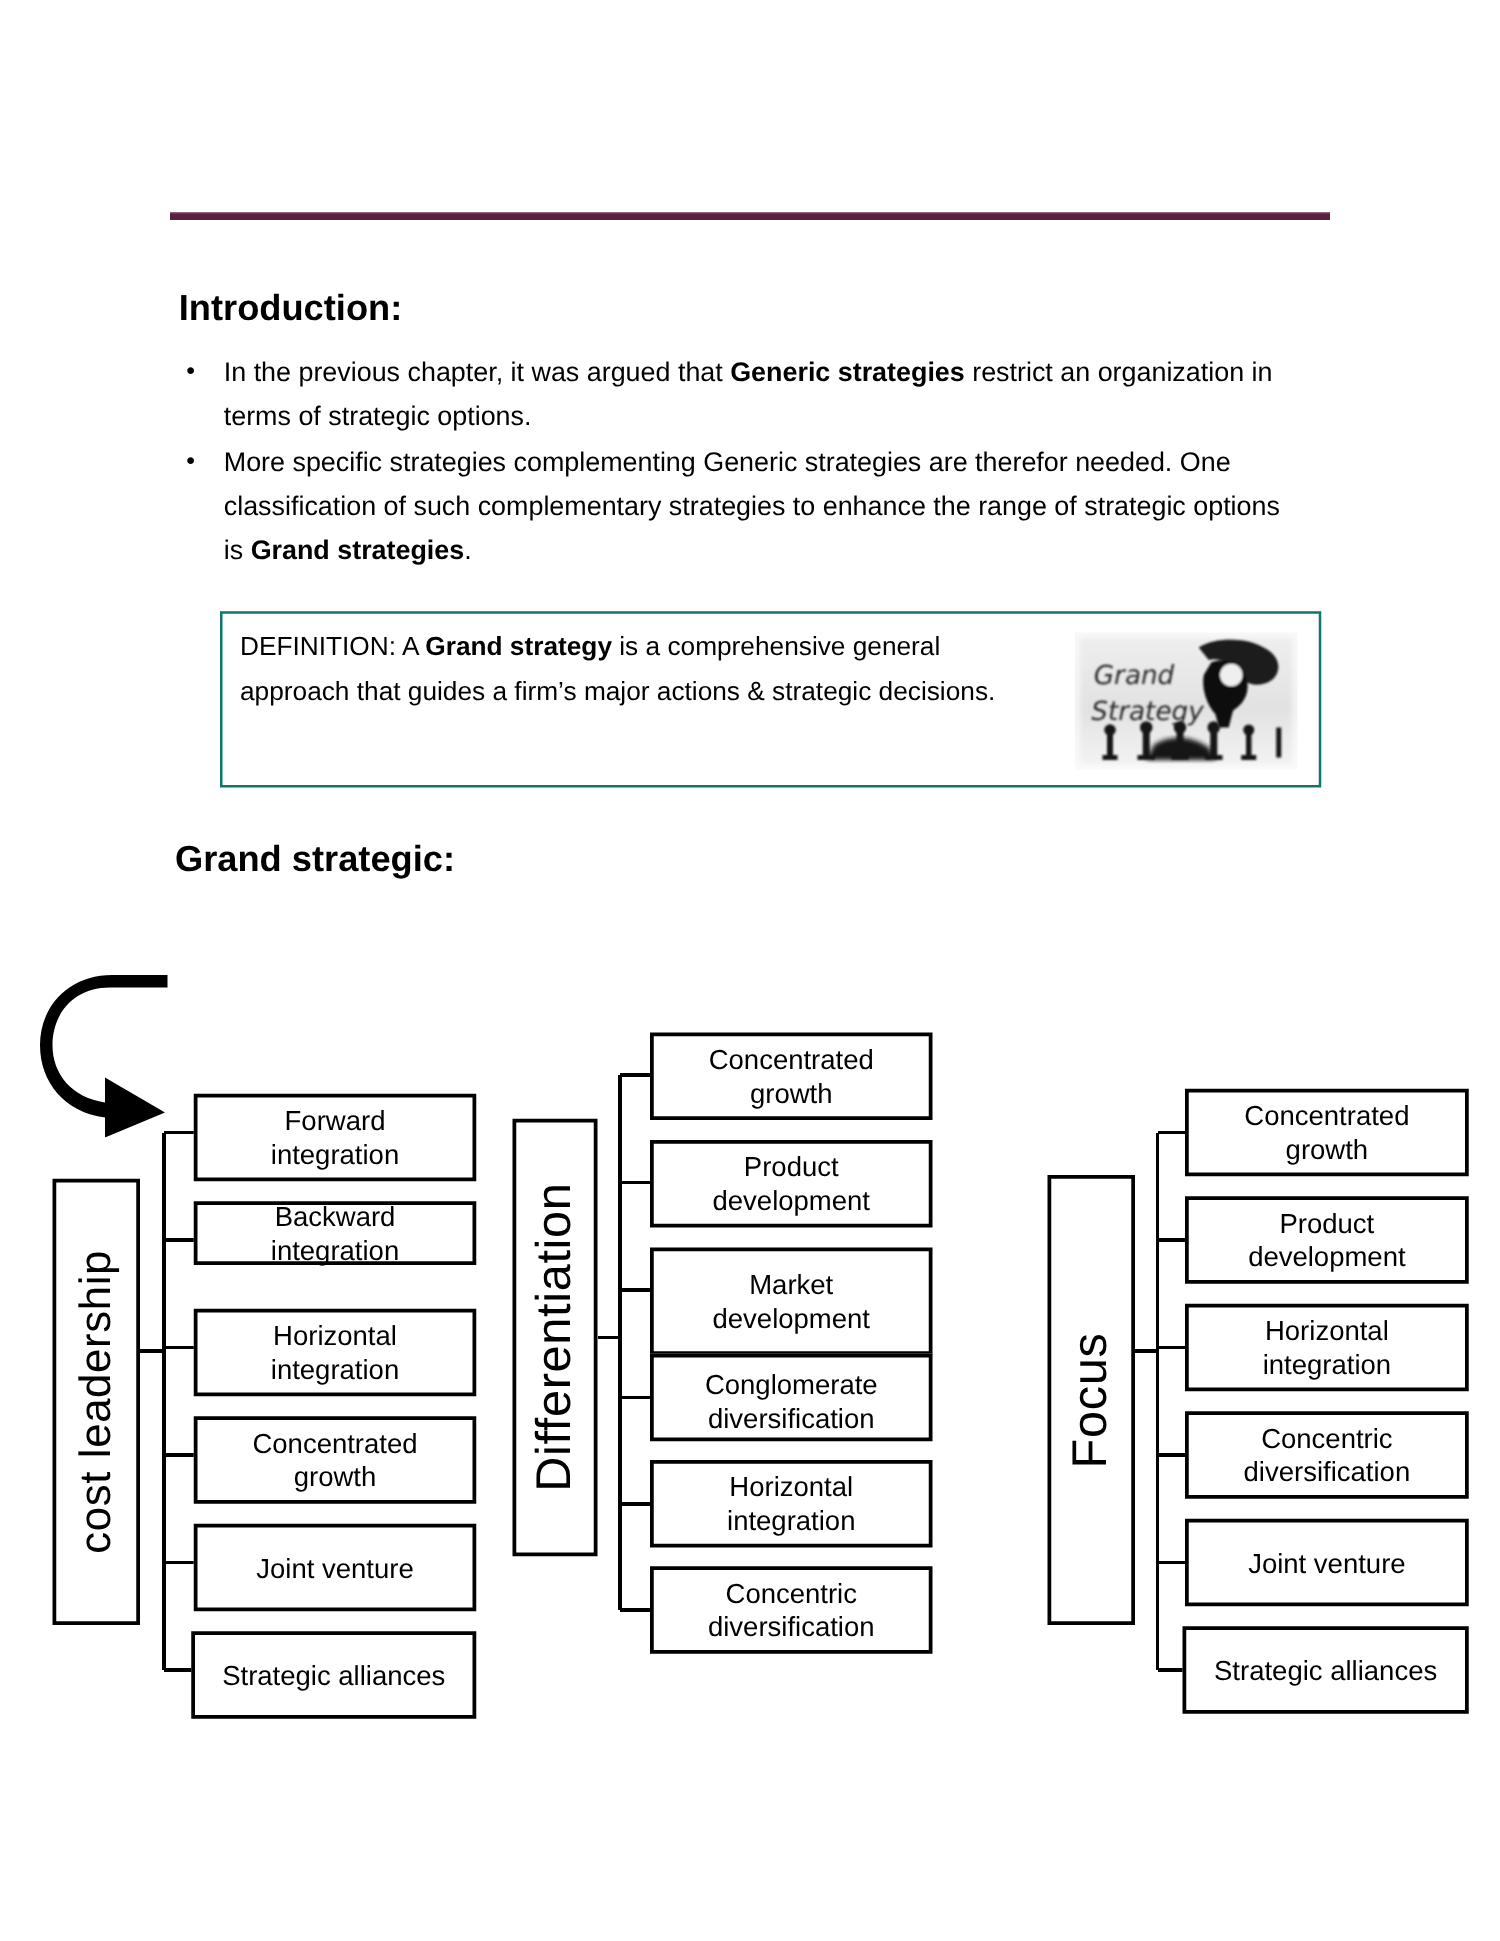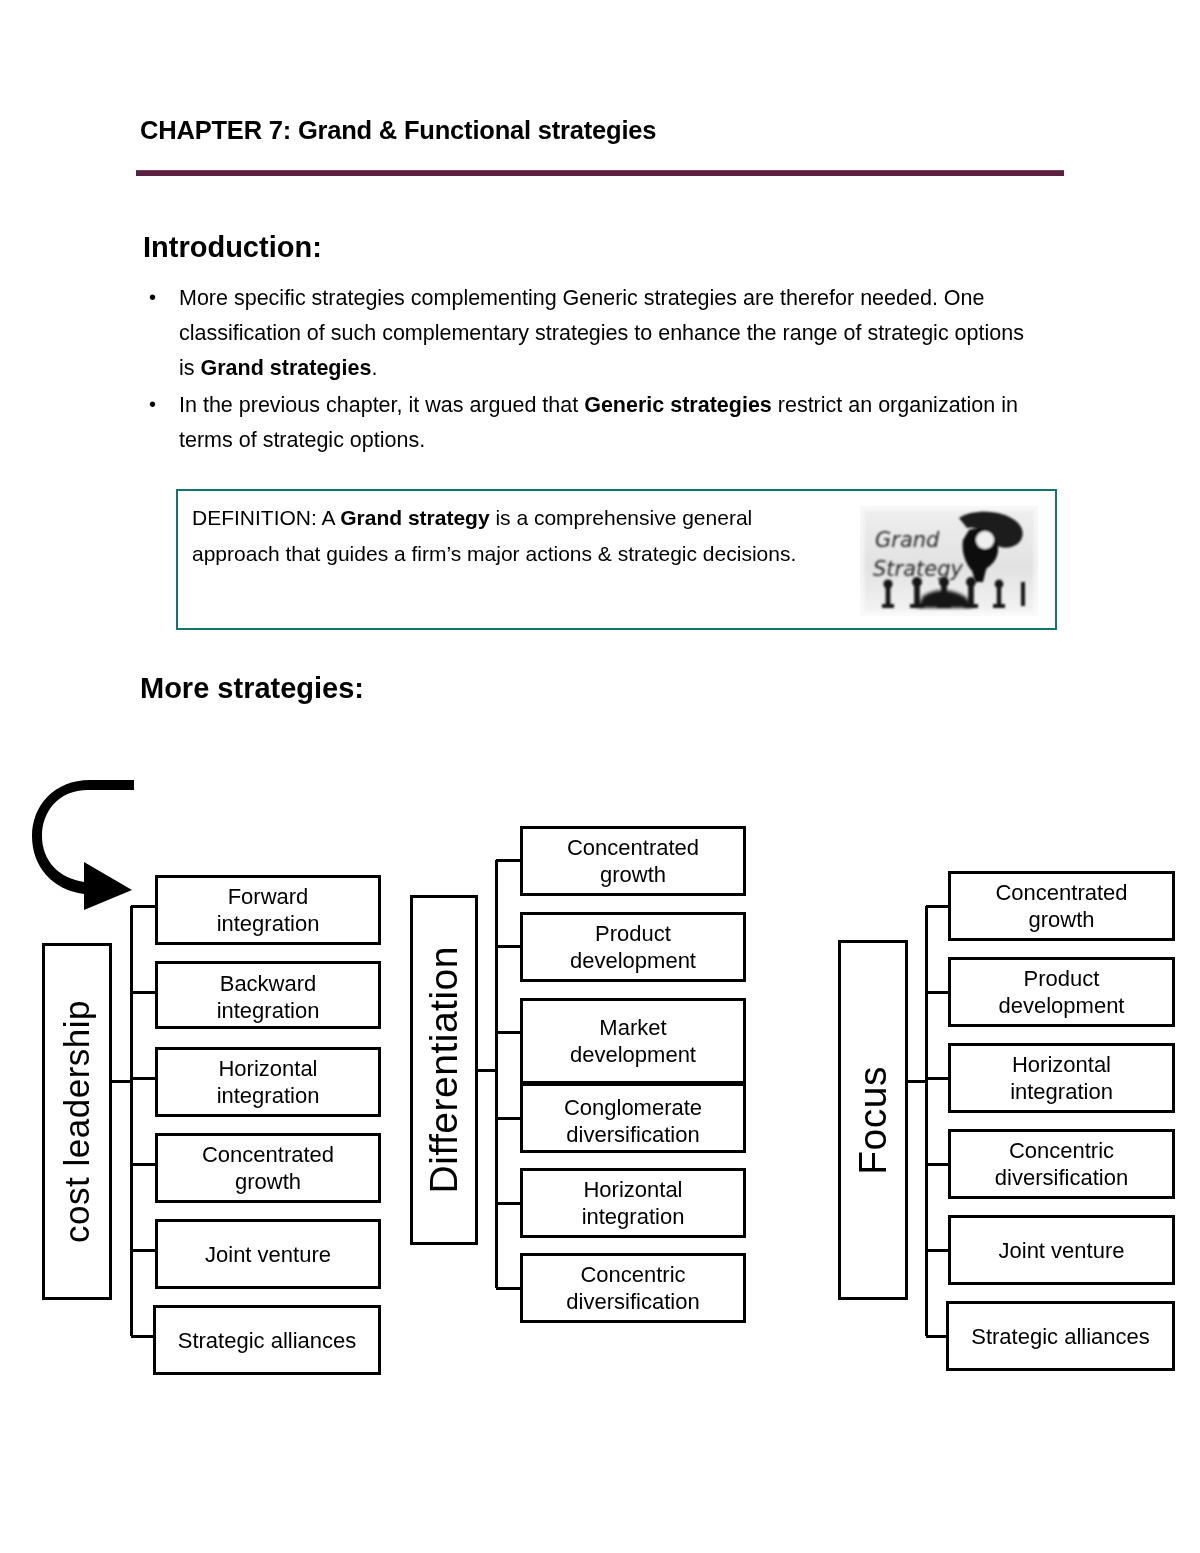--- a/index.html
+++ b/index.html
@@ -174,28 +174,27 @@
     width: 1200px;
     height: 640px;
     pointer-events: none;
   }
 </style>
 </head>
 <body>
 
 <div class="page">
 
-  <div class="doc-title">CHAPTER 7: Grand &amp; Functional strategies</div>
   <div class="title-rule"></div>
 
   <div class="section-head" id="intro-head">Introduction:</div>
 
   <ul class="bullet-list" id="intro-list">
+    <li class="bullet-item"><span>In the previous chapter, it was argued that </span><b>Generic strategies</b><span> restrict an organization in terms of strategic options.</span></li>
     <li class="bullet-item"><span>More specific strategies complementing Generic strategies are therefor needed. One classification of such complementary strategies to enhance the range of strategic options is </span><b>Grand strategies</b><span>.</span></li>
-    <li class="bullet-item"><span>In the previous chapter, it was argued that </span><b>Generic strategies</b><span> restrict an organization in terms of strategic options.</span></li>
   </ul>
 
   <div class="definition-box">
     <div class="definition-text"><span>DEFINITION: A </span><b>Grand strategy</b><span> is a comprehensive general approach that guides a firm’s major actions &amp; strategic decisions.</span></div>
 
     <div class="definition-figure">
       <svg width="196" height="122" viewBox="0 0 196 122" aria-hidden="true">
         <defs>
           <linearGradient id="photobg" x1="0" y1="0" x2="0" y2="1">
             <stop offset="0" stop-color="#efefef"></stop>
@@ -250,21 +249,21 @@
           <g>
             <rect x="170" y="82" width="4" height="24"></rect>
           </g>
           <path d="M72 96 C84 88 102 88 116 98 L122 108 L66 108 Z" filter="url(#softer)"></path>
         </g>
         <rect x="9" y="6" width="178" height="110" fill="none" stroke="#ffffff" stroke-width="9" opacity="0.55" filter="url(#softer)"></rect>
       </svg>
     </div>
   </div>
 
-  <div class="section-head" id="grand-head">More strategies:</div>
+  <div class="section-head" id="grand-head">Grand strategic:</div>
 
 
 
   <div class="diagram">
 
     <div class="curve-arrow">
       <svg width="120" height="132" viewBox="0 0 120 132" aria-hidden="true">
         <path d="M98 12 L52 12 C22 12 6 34 6 58 C6 82 22 100 48 104 L48 84 L96 112 L48 132 L48 116 C16 112 -4 88 -4 58 C-4 28 18 2 54 2 L98 2 Z" fill="#000000" transform="translate(8,0)"></path>
       </svg>
     </div>
@@ -300,21 +299,21 @@
         <path d="M926 576 L948 576"></path>
       </g>
     </svg>
 
     <div class="cat-box" id="cat-cost" style="left:42px; top:183px; width:70px; height:357px;">
       <span class="cat-label">cost leadership</span>
     </div>
     <div class="node-box" style="left:155px; top:115px; width:226px; height:70px;">
         <span>Forward<br>integration</span>
       </div>
-    <div class="node-box" style="left:155px; top:201px; width:226px; height:68px;align-items:flex-end;">
+    <div class="node-box" style="left:155px; top:201px; width:226px; height:51px;">
         <span>Backward<br>integration</span>
       </div>
     <div class="node-box" style="left:155px; top:287px; width:226px; height:70px;">
         <span>Horizontal<br>integration</span>
       </div>
     <div class="node-box" style="left:155px; top:373px; width:226px; height:70px;">
         <span>Concentrated<br>growth</span>
       </div>
     <div class="node-box" style="left:155px; top:459px; width:226px; height:70px;">
         <span>Joint venture</span>

